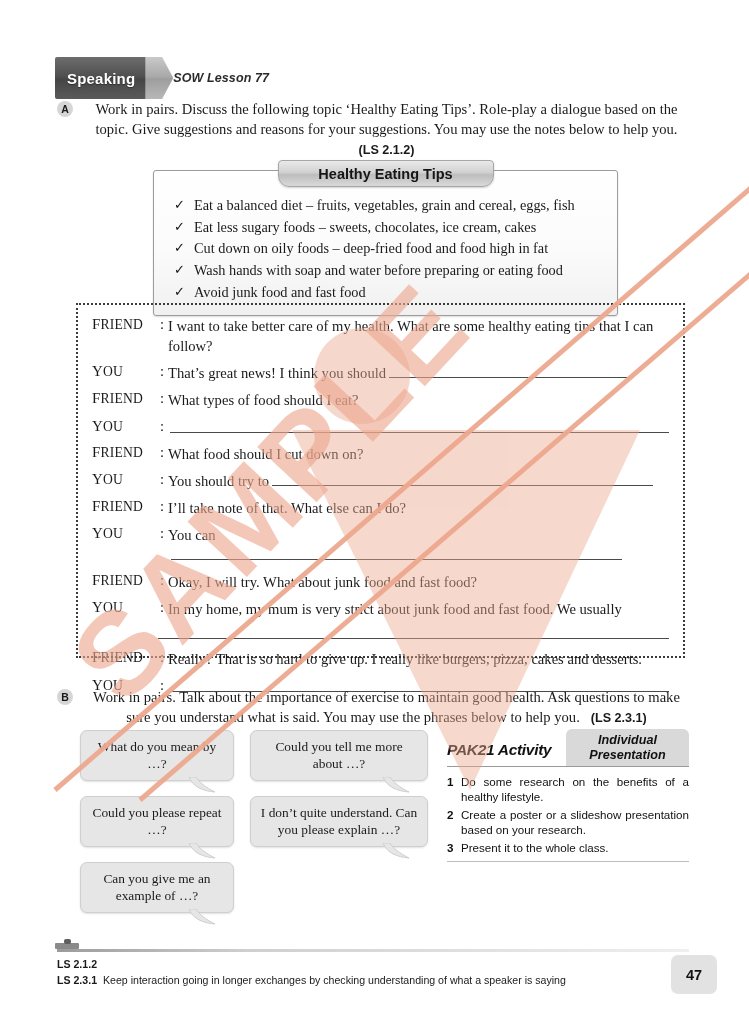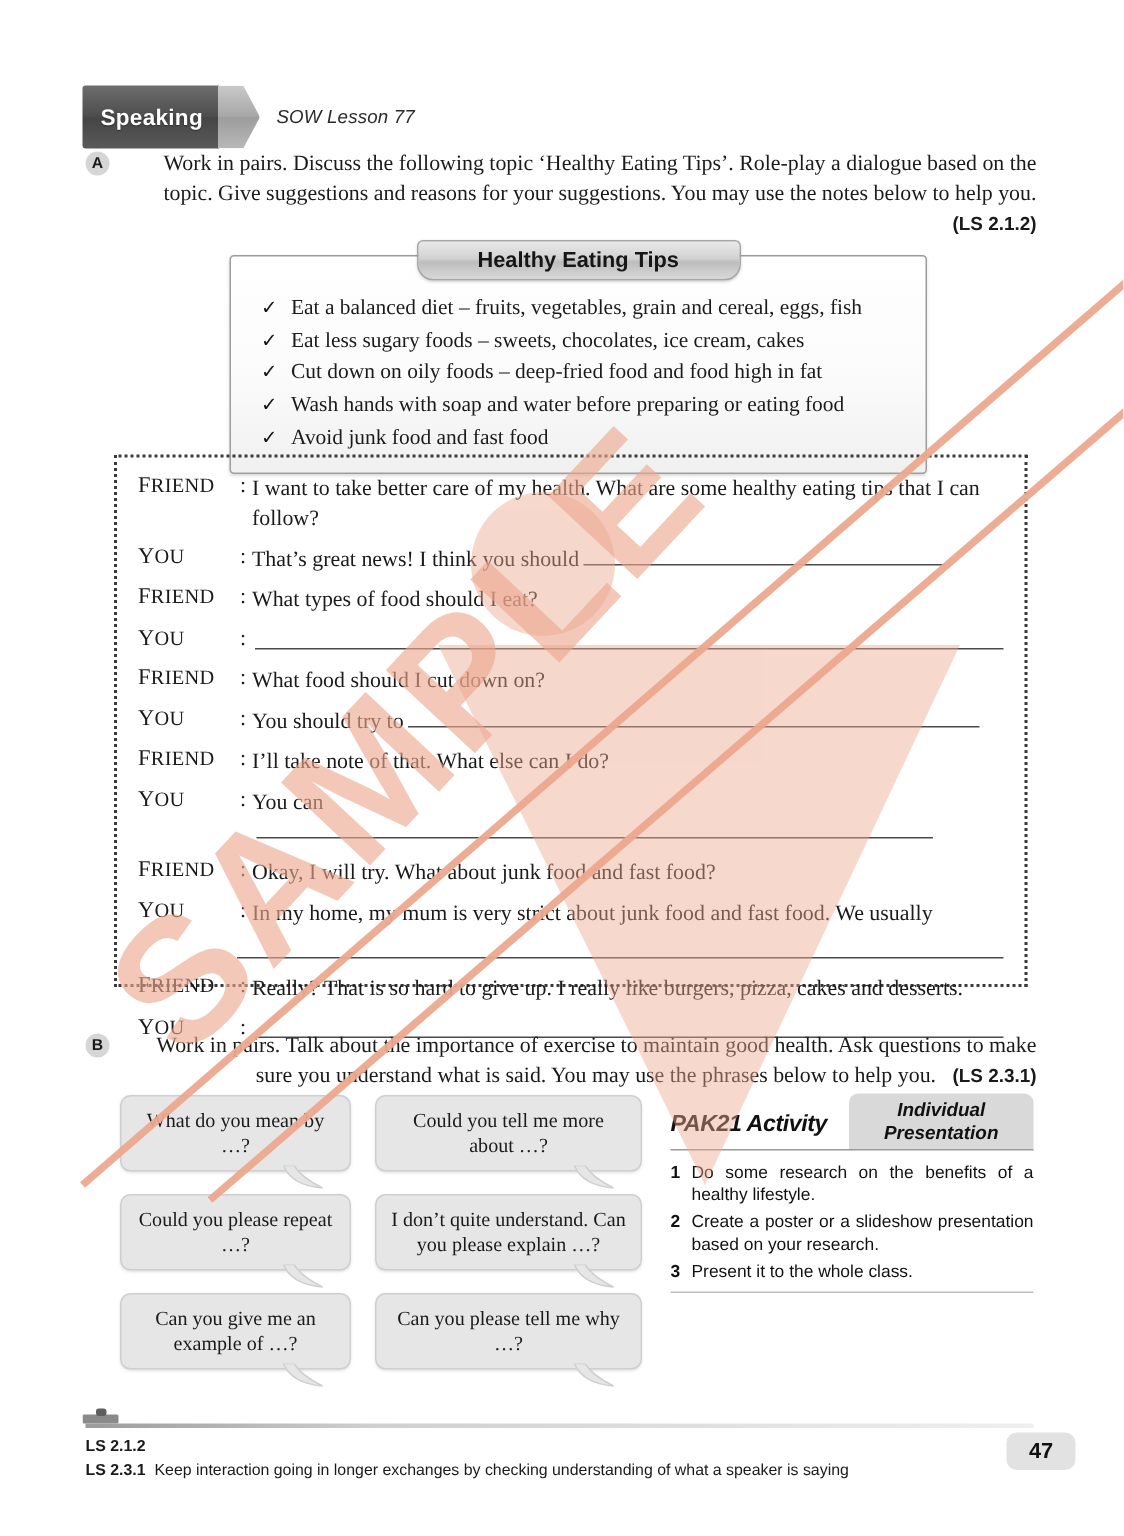--- a/index.html
+++ b/index.html
@@ -22,32 +22,32 @@
     display:flex;align-items:center;padding:0 11px 0 12px;border-radius:2px 0 0 2px;
     letter-spacing:.2px;text-shadow:0 1px 1px rgba(0,0,0,.4);
   }
   .tag-arrow{
     width:28px;
     background:linear-gradient(180deg,#c9c9c9 0%,#a8a8a8 48%,#9d9d9d 52%,#b8b8b8 100%);
     clip-path:polygon(0 0,60% 0,100% 50%,60% 100%,0 100%);
     margin-left:-1px;
   }
   .sow{
-    margin-left:11px;font-family:"Liberation Sans",sans-serif;font-style:italic;
-    font-weight:normal;font-size:12.5px;color:#2b2b2b;letter-spacing:.1px;
+    margin-left:0;font-family:"Liberation Sans",sans-serif;font-style:italic;
+    font-weight:bold;font-size:12.5px;color:#2b2b2b;letter-spacing:.1px;
   }
 
   
   .section{position:absolute;}
   .sec-letter{
     position:absolute;left:0;top:1px;width:16px;height:16px;border-radius:50%;
     background:#d6d6d6;color:#1a1a1a;font-family:"Liberation Sans",sans-serif;
     font-weight:bold;font-size:10.5px;display:flex;align-items:center;justify-content:center;
   }
-  .sec-text{margin-left:25px;font-size:14.6px;line-height:1.36;text-align:right;}
+  .sec-text{margin-left:25px;font-size:14.6px;line-height:1.36;text-align:center;}
   .code{font-family:"Liberation Sans",sans-serif;font-weight:bold;font-size:12.6px;}
 
   
   .tipsbox{
     position:absolute;left:153px;top:170px;width:463px;
     border:1px solid #9c9c9c;border-radius:3px;
     background:linear-gradient(180deg,#ffffff 0%,#fbfbfb 55%,#f0f0f0 100%);
     box-shadow:0 1px 2px rgba(0,0,0,.14);
   }
   .tips-head{
@@ -129,21 +129,21 @@
   
   .footrule{
     position:absolute;left:57px;top:949px;width:632px;height:3px;
     background:linear-gradient(90deg,#9b9b9b 0%,#cfcfcf 30%,#e2e2e2 70%,#efefef 100%);
   }
   .footicon{position:absolute;left:55px;top:938px;}
   .foot-lines{position:absolute;left:57px;top:957px;font-family:"Liberation Sans",sans-serif;}
   .fl{display:flex;font-size:10.6px;line-height:1.5;color:#1a1a1a;}
   .fl .fcode{flex:0 0 46px;font-weight:bold;}
   .pagebadge{
-    position:absolute;left:671px;top:955px;width:46px;height:25px;border-radius:7px;
+    position:absolute;left:671px;top:955px;width:46px;height:39px;border-radius:7px;
     background:#e2e2e2;display:flex;align-items:center;justify-content:center;
     font-family:"Liberation Sans",sans-serif;font-weight:bold;font-size:14.5px;color:#111;
   }
 </style>
 </head>
 <body>
 
 <div class="page">
 
   <div class="topbar">
@@ -291,26 +291,20 @@
       <div class="bubble wide">
         <span>I don’t quite understand. Can you please explain …?</span>
         <svg class="tail" viewBox="0 0 30 16">
             <path d="M2 0 C6 10 16 14 28 15 C18 10 12 5 9 0 Z" fill="#e6e6e6" stroke="#cfcfcf" stroke-width="1"></path>
           </svg>
       </div>
     </div>
     <div class="bub-row">
       <div class="bubble">
         <span>Can you give me an example of …?</span>
-        <svg class="tail" viewBox="0 0 30 16">
-            <path d="M2 0 C6 10 16 14 28 15 C18 10 12 5 9 0 Z" fill="#e6e6e6" stroke="#cfcfcf" stroke-width="1"></path>
-          </svg>
-      </div>
-      <div class="bubble wide">
-        <span>Can you please tell me why …?</span>
         <svg class="tail" viewBox="0 0 30 16">
             <path d="M2 0 C6 10 16 14 28 15 C18 10 12 5 9 0 Z" fill="#e6e6e6" stroke="#cfcfcf" stroke-width="1"></path>
           </svg>
       </div>
     </div>
   </div>
 
   <div class="pak">
     <div class="pak-head">
       <div class="pak-title">PAK21 Activity</div>

